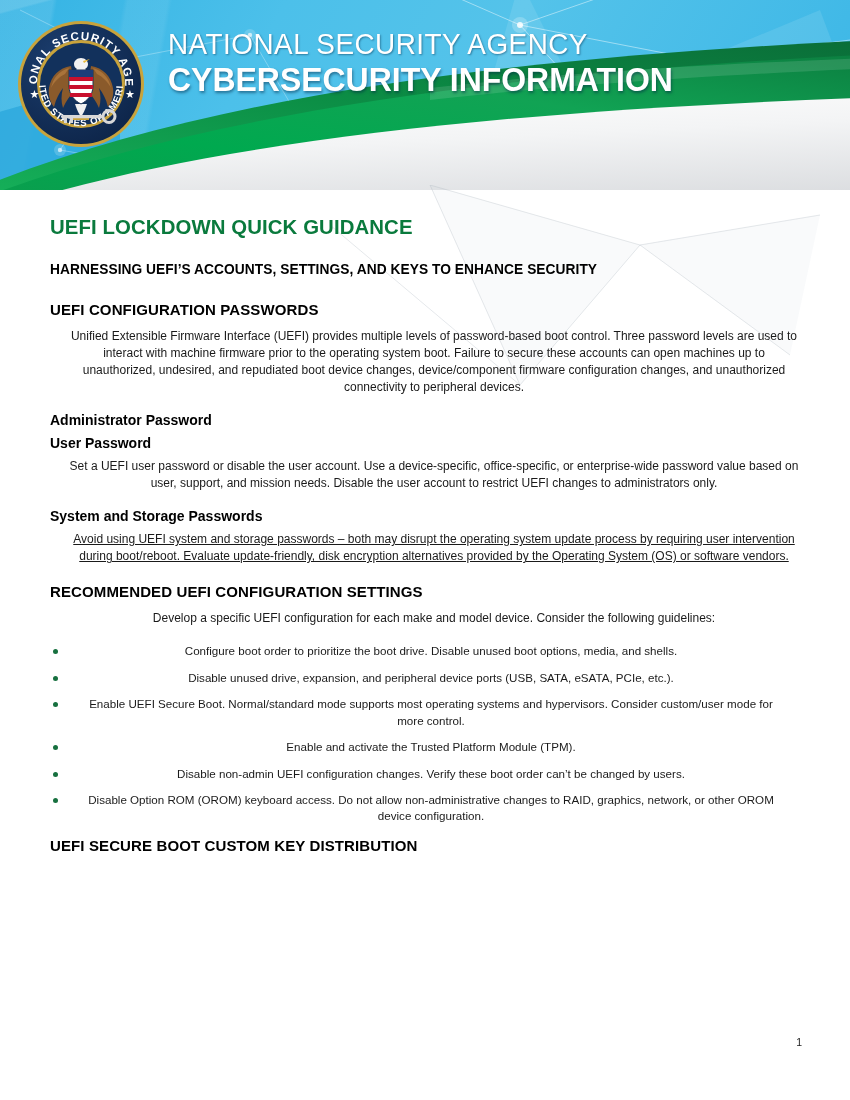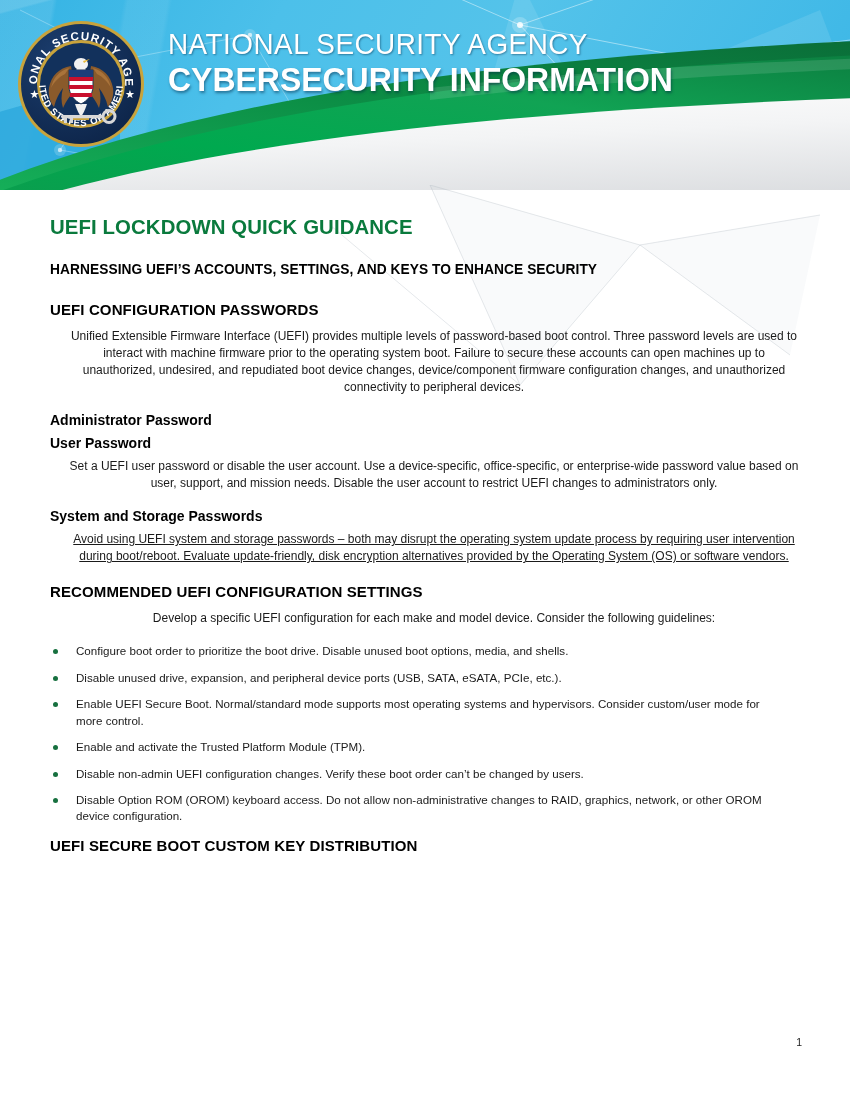--- a/index.html
+++ b/index.html
@@ -151,20 +151,21 @@
     margin: 0 0 16px 16px;
     color: #1a1a1a;
     text-align: center;
   }
   p.body.tight { margin-bottom: 18px; text-decoration: underline; }
 
   ul.bullets {
     list-style: none;
     margin: 4px 16px 12px 0;
     padding: 0;
+    text-align: center;
   }
   ul.bullets li {
     position: relative;
     padding-left: 26px;
     font-size: 11.6px;
     line-height: 1.42;
     margin-bottom: 10px;
     color: #1a1a1a;
   }
   ul.bullets li::before {

